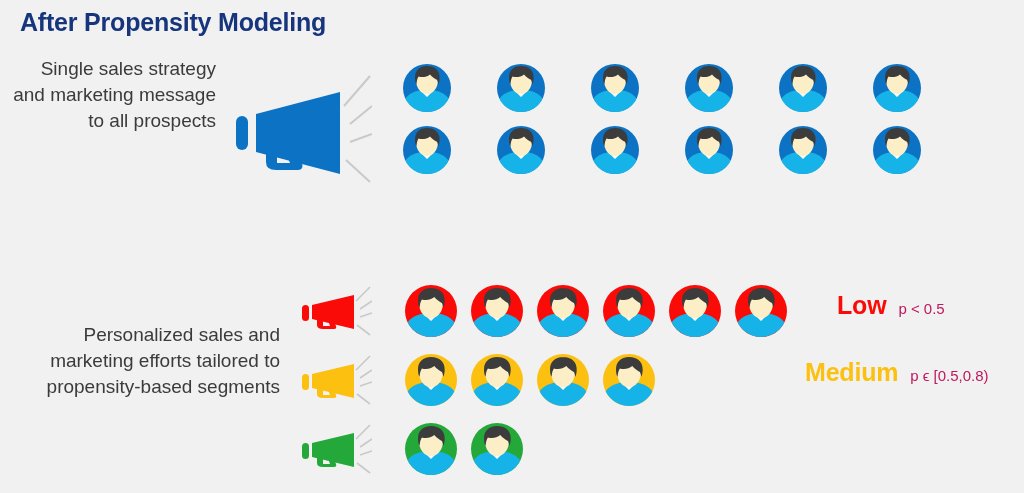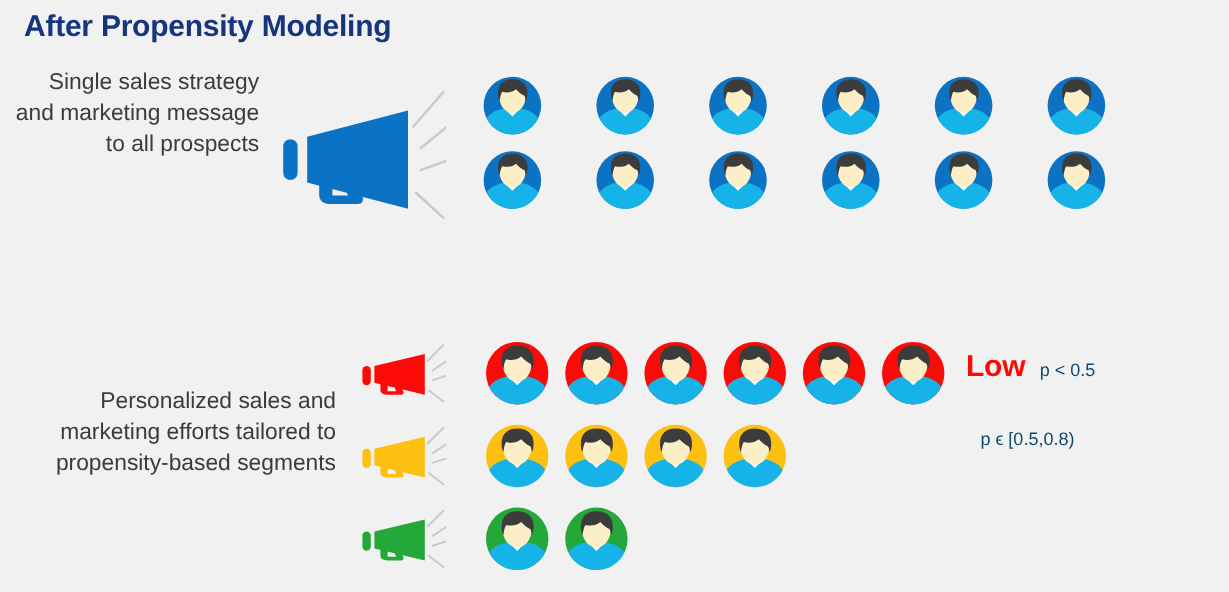--- a/index.html
+++ b/index.html
@@ -67,21 +67,21 @@
     align-items: baseline;
     white-space: nowrap;
   }
   .legend-label {
     font-size: 25px;
     font-weight: bold;
     letter-spacing: -0.2px;
   }
   .legend-range {
     font-size: 15px;
-    color: #0c4a6e;
+    color: #be185d;
     margin-left: 12px;
   }
   #legend-low    { left: 805px; top: 291px; }
   #legend-medium { left: 805px; top: 358px; }
   #legend-high   { left: 800px; top: 425px; }
 </style>
 </head>
 <body>
 
 <div class="canvas">
@@ -387,22 +387,23 @@
             <path d="M26 54 a26 26 0 0 0 23.3 -14.4 c-2.8 -4.8 -8.8 -7.6 -14.7 -8.8 h-17.2 c-6.0 1.2 -11.9 4.0 -14.7 8.8 a26 26 0 0 0 23.3 14.4 z" fill="#16b3e8"></path>
             <path d="M18.5 30.5 l7.5 7.6 l7.5 -7.6 l-3.6 -1.1 l-3.9 3.6 l-3.9 -3.6 z" fill="#ffffff"></path>
             <path d="M26 7 c-7.6 0 -12 5.4 -12 13 c0 8.7 5.4 15.2 12 15.2 c6.5 0 12 -6.5 12 -15.2 c0 -7.6 -4.4 -13 -12 -13 z" fill="#fceec6"></path>
             <path d="M26 5 c-8.1 0 -13 4.9 -13 12.5 c0 3.3 0.6 5.9 1.5 7.2 c0.5 -3.7 0.9 -6.1 2.4 -8.3 c3.5 1.2 9.1 0.7 12.4 -2.3 c2.2 2.6 5.4 5.0 7.6 5.8 c0.7 1.3 1.1 2.8 1.3 4.8 c0.9 -1.3 1.5 -3.9 1.5 -7.2 c0 -7.6 -5.0 -12.5 -13.7 -12.5 z" fill="#3d3c3c"></path>
           </g>
         </svg>
     </div>
   </div>
 
   <div class="legend-row" id="legend-low">
-    <span class="legend-label" style="color:#fb0b08;">Low</span>
+    <span class="legend-label" style="color:#fb0b08;margin-left:32px;">Low</span>
     <span class="legend-range">p &lt; 0.5</span>
   </div>
 
   <div class="legend-row" id="legend-medium">
+    <span class="legend-label" style="color:#fcc010;">Medium</span>
     <span class="legend-range">p ϵ [0.5,0.8)</span>
   </div>
 
 
 </div>
 
 </body></html>

